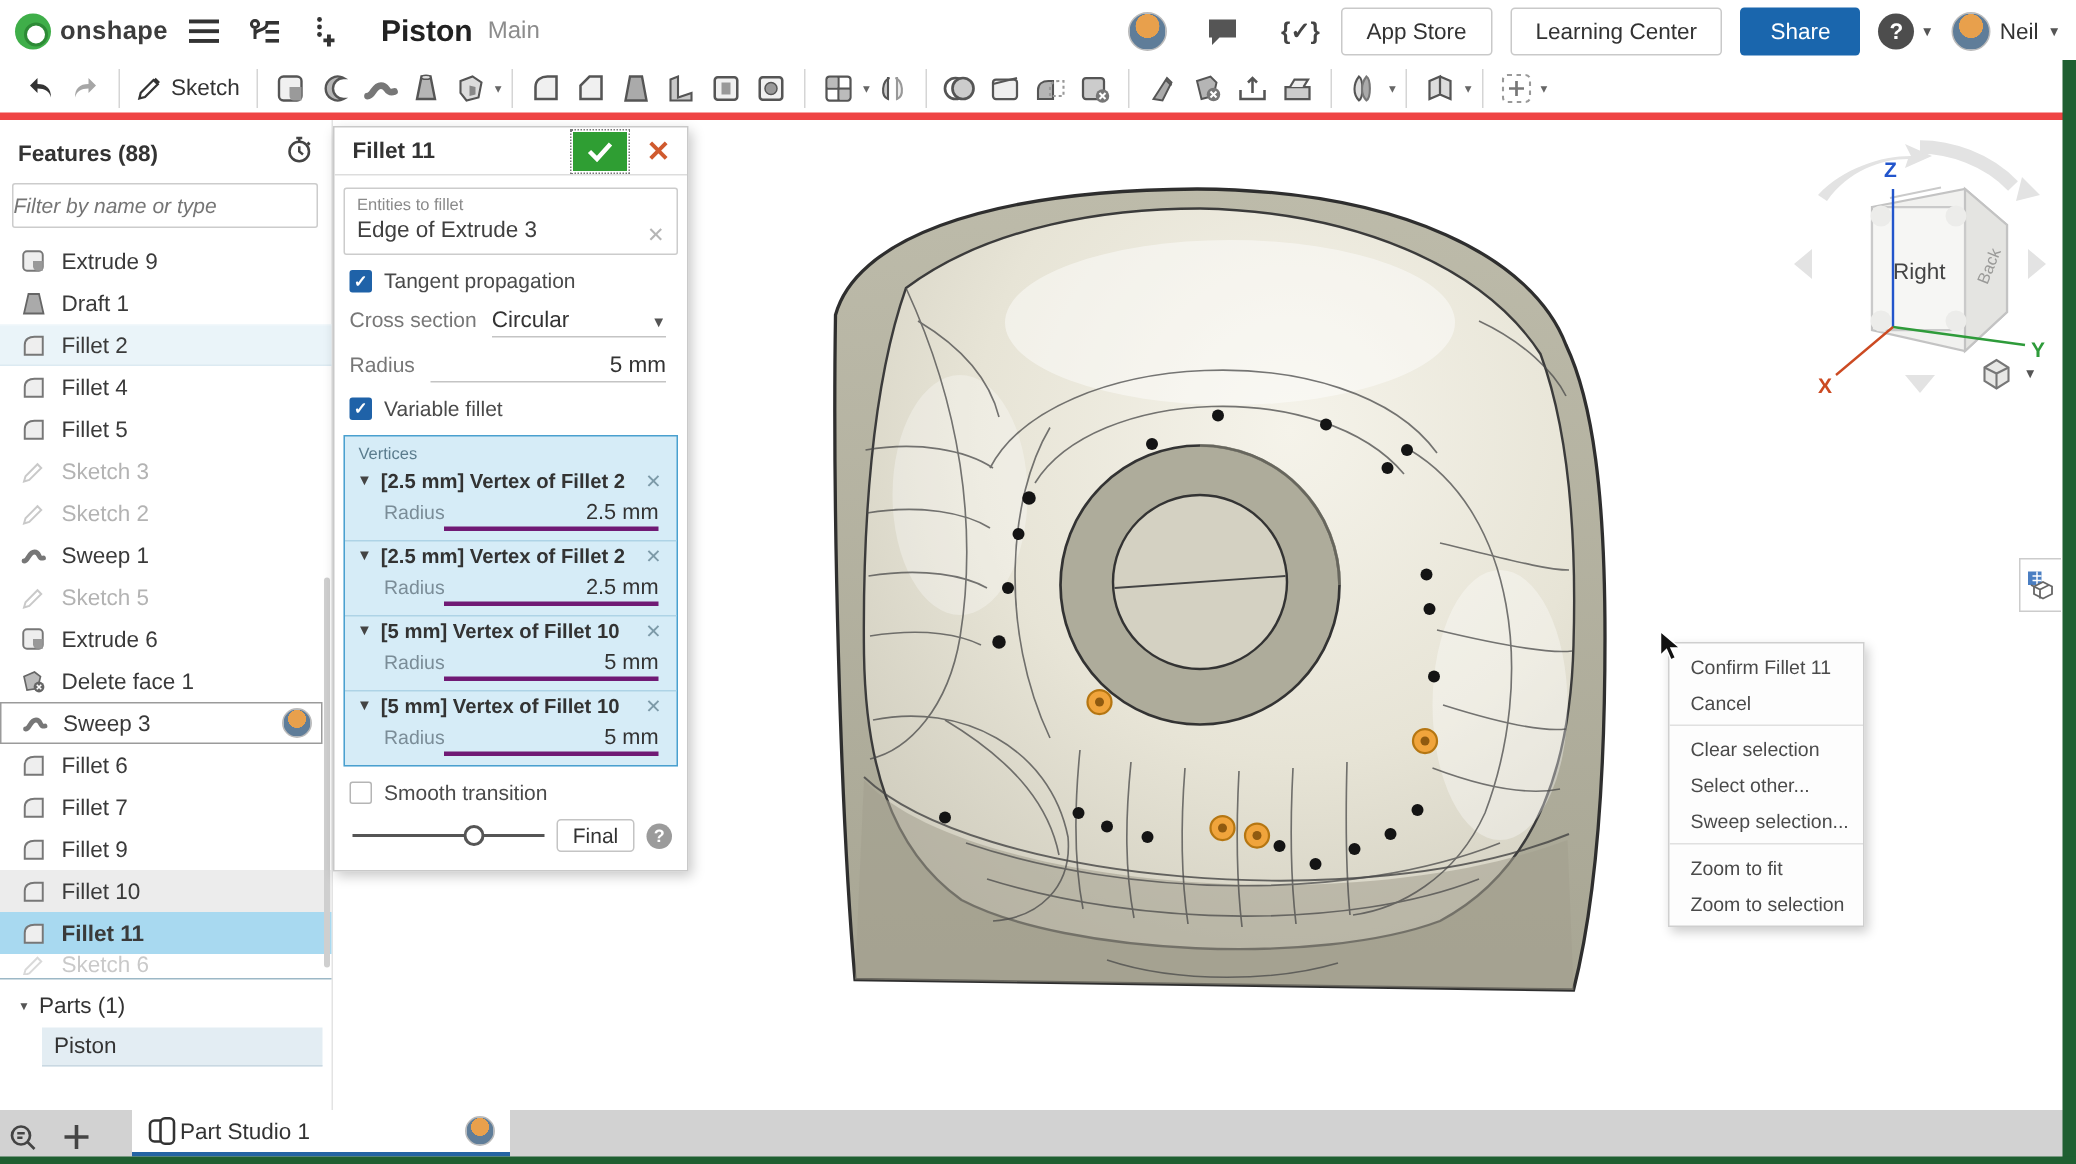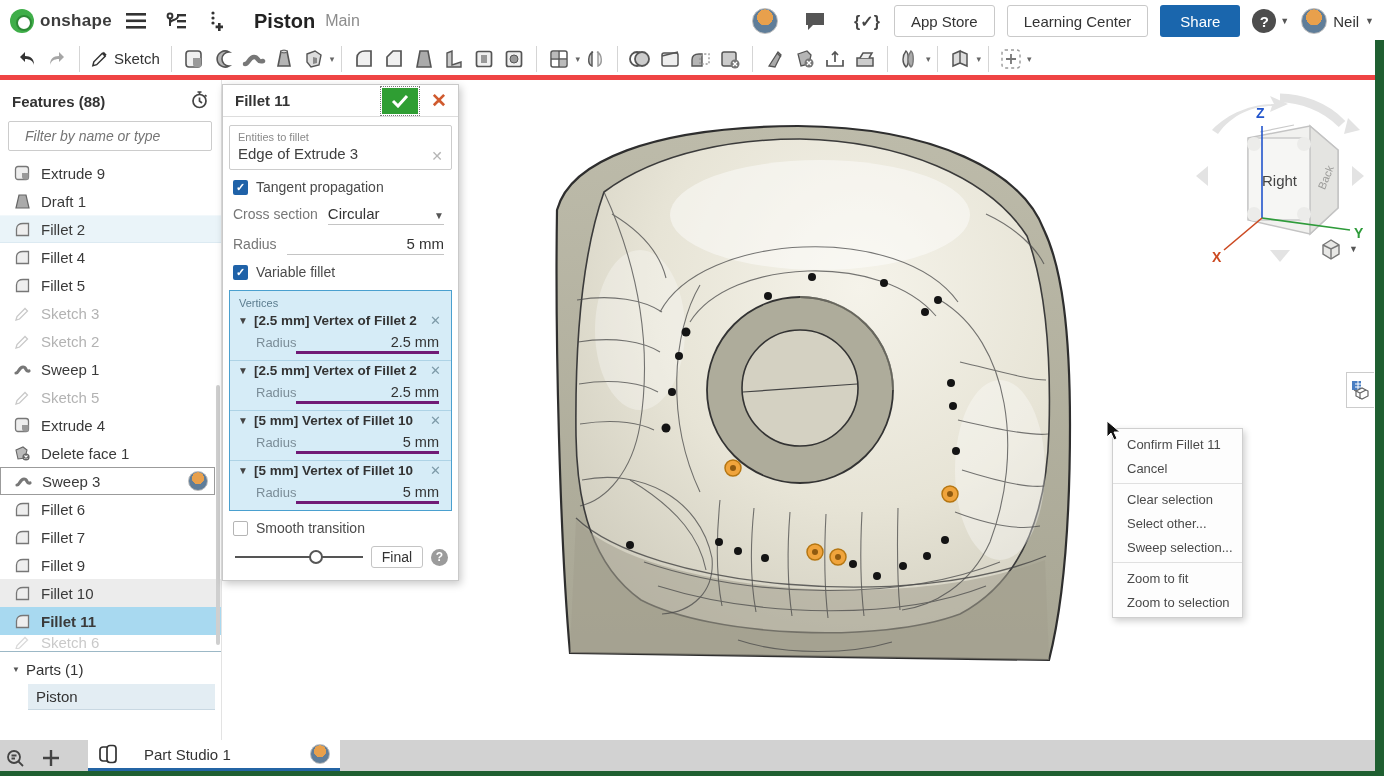--- a/index.html
+++ b/index.html
@@ -43,21 +43,21 @@
   #sketch-btn { display:flex; align-items:center; gap:6px; cursor:pointer; margin:0 4px; }
   #sketch-btn span.lbl { font-size:15px; color:#333; }
 
   
   #features-panel { position:absolute; left:0; top:80px; width:222px; height:660px; background:#fff;
     border-right:1px solid #e3e3e3; }
   #features-header { display:flex; align-items:center; justify-content:space-between;
     padding:10px 12px 6px 12px; }
   #features-title { font-size:15px; font-weight:700; color:#333; }
   #filter-input { margin:2px 8px 8px 8px; width:204px; height:30px; border:1px solid #ccc;
-    border-radius:2px; font-style:italic; font-size:14px; color:#999; padding:0 16px;
+    border-radius:2px; font-style:italic; font-size:14px; color:#999; padding:0 0;
     font-family:"Liberation Sans", sans-serif; }
   .feat { height:28px; display:flex; align-items:center; padding-left:14px; gap:10px;
     font-size:15px; color:#3a3a3a; cursor:pointer; position:relative; }
   .feat.pale { background:#eaf4f9; border-top:1px solid #f2f8fb; border-bottom:1px solid #dceaf2; }
   .feat.hov  { background:#ececec; }
   .feat.sel  { background:#a8d9f0; font-weight:700; }
   .feat.sup  { color:#b3b3b3; }
   .feat.sup .ficon { opacity:.45; }
   .feat.editing { border:1px solid #9b9b9b; margin-right:6px; }
   .feat.cut { height:14px; overflow:hidden; opacity:.7; }
@@ -147,21 +147,21 @@
 
   
   #cursor { position:absolute; left:1106px; top:420px; }
 
   
   #bottombar { position:absolute; left:0; top:740px; width:1384px; height:36px; background:#d2d2d2;
     display:flex; align-items:center; }
   .bb-icon { width:34px; height:30px; display:flex; align-items:center; justify-content:center;
     cursor:pointer; }
   #studio-tab { position:absolute; left:88px; top:0; width:252px; height:31px; background:#fff;
-    border-bottom:3px solid #2464a4; display:flex; align-items:center; gap:24px; padding:0 10px;
+    border-bottom:3px solid #2464a4; display:flex; align-items:center; gap:0; padding:0 10px;
     cursor:pointer; }
   #studio-tab .tab-label { font-size:15px; color:#333; flex:1; }
   #studio-tab .avatar { width:20px; height:20px; }
 
   
   #edge-right { position:absolute; left:1375px; top:40px; width:9px; height:736px; background:#1f5f31; }
   #edge-bottom { position:absolute; left:0; top:771px; width:1384px; height:5px; background:#1f5f31; }
 </style>
 </head>
 <body>
@@ -653,21 +653,21 @@
       </span>
     <span>Sketch 5</span>
   </div>
   <div class="feat">
     <span class="ficon">
         <svg width="17" height="17" viewBox="0 0 17 17">
           <rect x="1.5" y="1.5" width="13" height="13" rx="2.5" fill="#eee" stroke="#777" stroke-width="1.3"></rect>
           <path d="M8 8h6.5v6.5H11a3 3 0 0 1-3-3z" fill="#999"></path>
         </svg>
       </span>
-    <span>Extrude 4</span>
+    <span>Extrude 6</span>
   </div>
   <div class="feat">
     <span class="ficon">
         <svg width="17" height="17" viewBox="0 0 17 17">
           <path d="M2 5l7-3 4 3-2 8-7 1z" fill="#bbb" stroke="#666" stroke-width="1.1"></path>
           <circle cx="12" cy="12" r="3.6" fill="#666"></circle>
           <path d="M10.5 10.5l3 3M13.5 10.5l-3 3" stroke="#fff" stroke-width="1.1"></path>
         </svg>
       </span>
     <span>Delete face 1</span>

